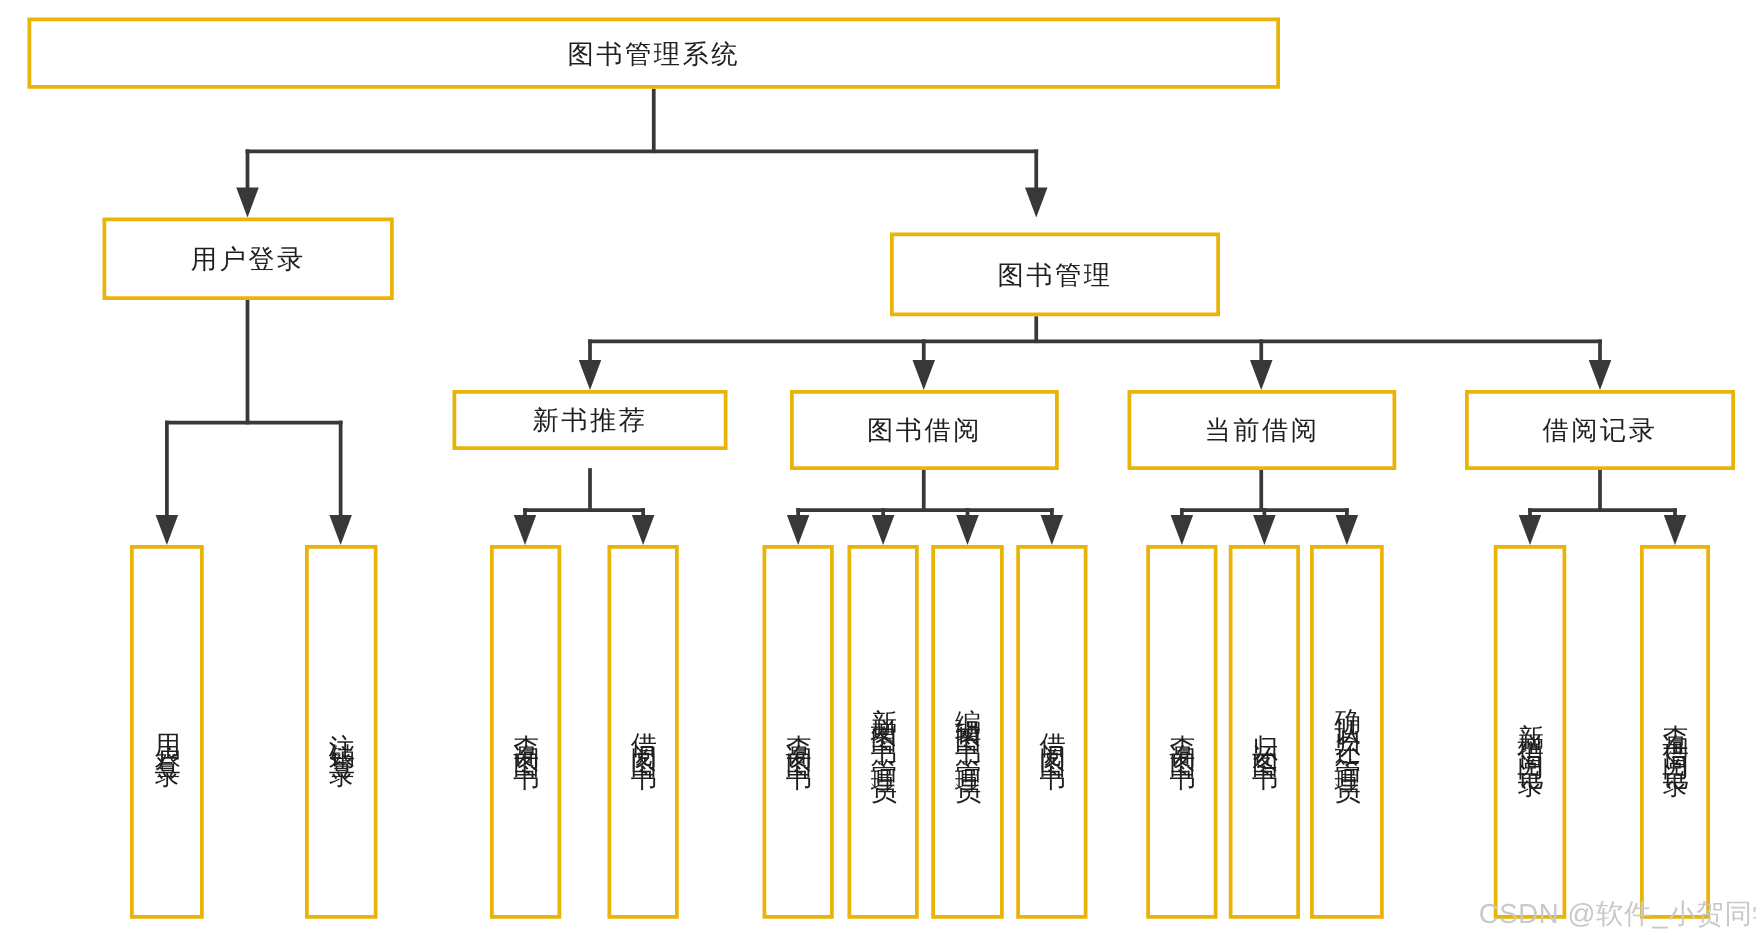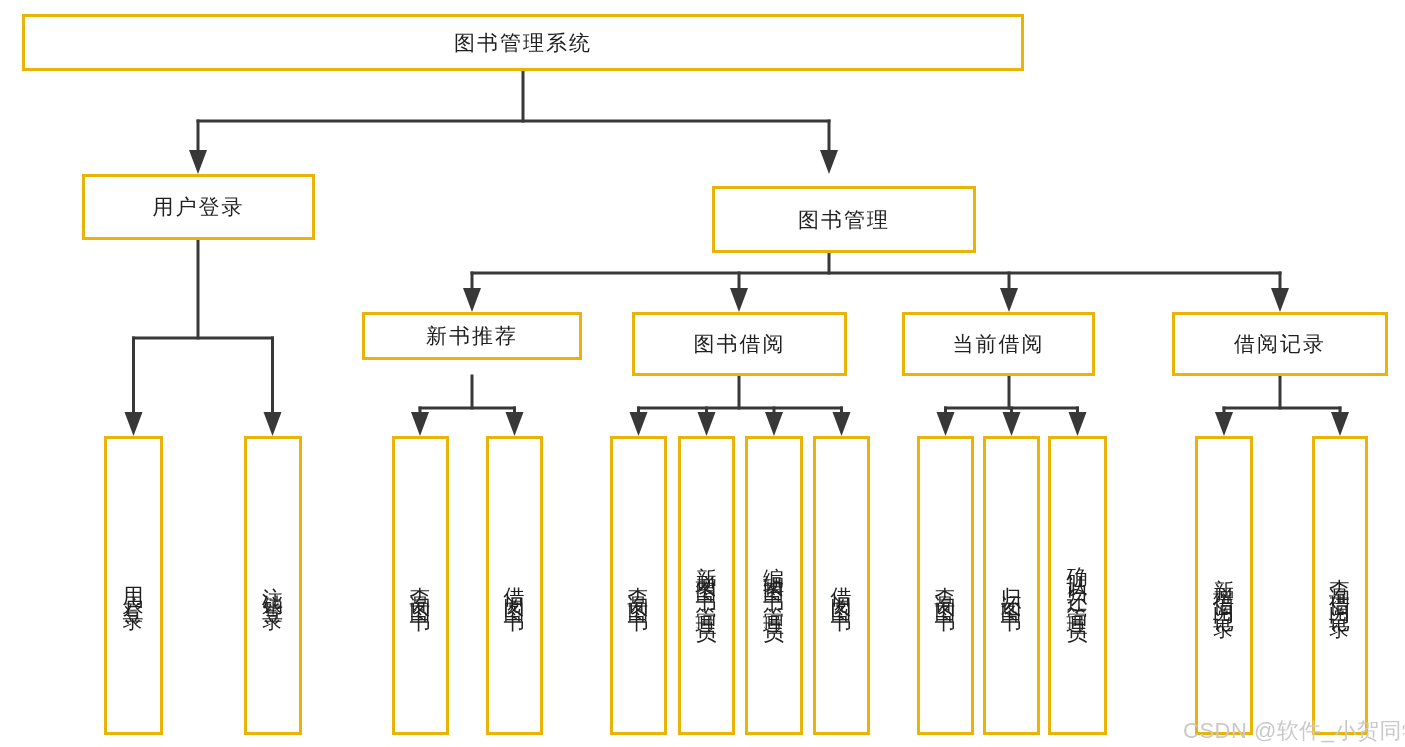--- a/index.html
+++ b/index.html
@@ -37,21 +37,21 @@
     letter-spacing: 8px;
     line-height: 1;
     color: #1f1f1f;
   }
   
   .n-root          { left: 22px;   top: 14px;  width: 1002px; height: 57px; }
   .n-user-login    { left: 82px;   top: 174px; width: 233px;  height: 66px; }
   .n-book-mgmt     { left: 712px;  top: 174px; width: 264px;  height: 67px; margin-top: 12px; }
   .n-new-book-rec  { left: 362px;  top: 312px; width: 220px;  height: 48px; }
   .n-book-borrow   { left: 632px;  top: 312px; width: 215px;  height: 64px; }
-  .n-current-borrow{ left: 902px;  top: 312px; width: 193px;  height: 64px; }
+  .n-current-borrow{ left: 902px;  top: 312px; width: 215px;  height: 64px; }
   .n-borrow-records{ left: 1172px; top: 312px; width: 216px;  height: 64px; }
   .n-ul-login   { left: 104px;  width: 59px; }
   .n-ul-logout  { left: 244px;  width: 58px; }
   .n-nbr-query  { left: 392px;  width: 57px; }
   .n-nbr-borrow { left: 486px;  width: 57px; }
   .n-bb-query   { left: 610px;  width: 57px; }
   .n-bb-add     { left: 678px;  width: 57px; }
   .n-bb-edit    { left: 745px;  width: 58px; }
   .n-bb-borrow  { left: 813px;  width: 57px; }
   .n-cb-query   { left: 917px;  width: 57px; }

